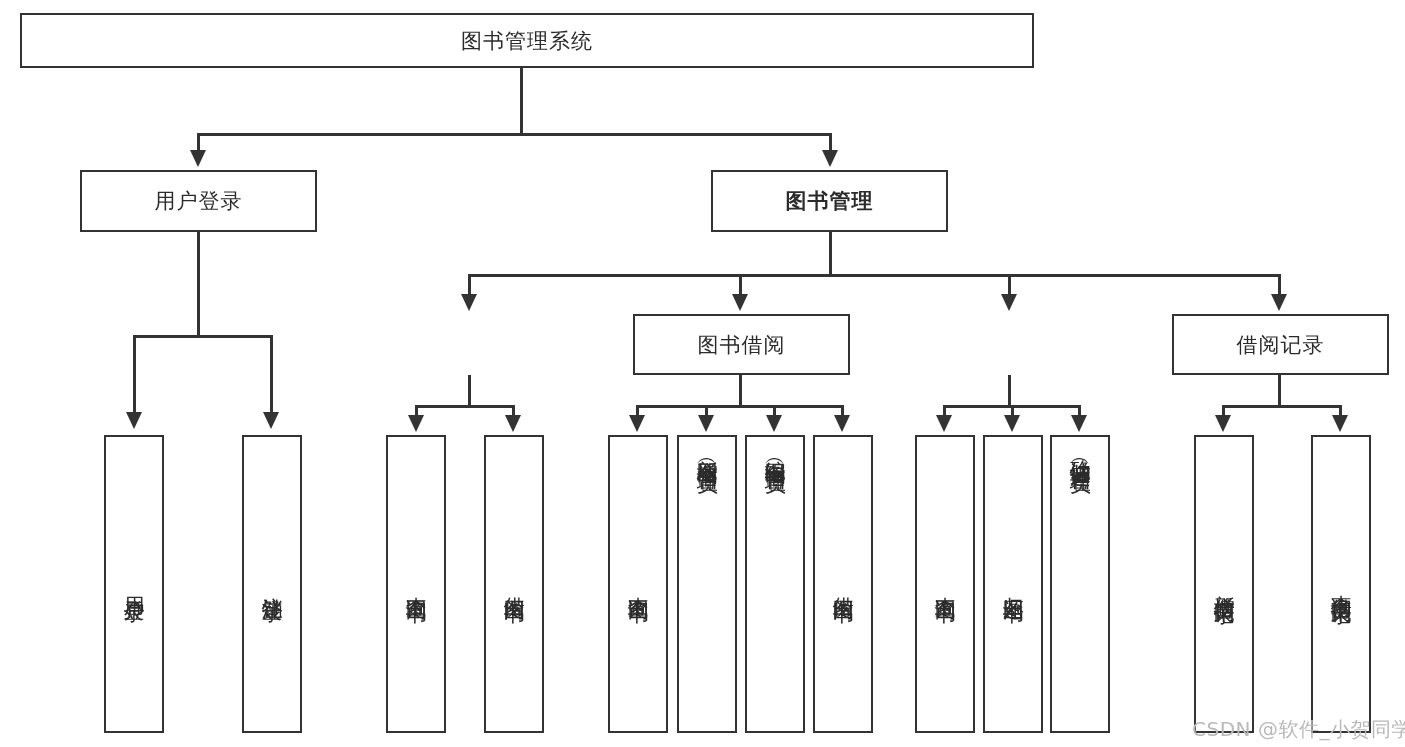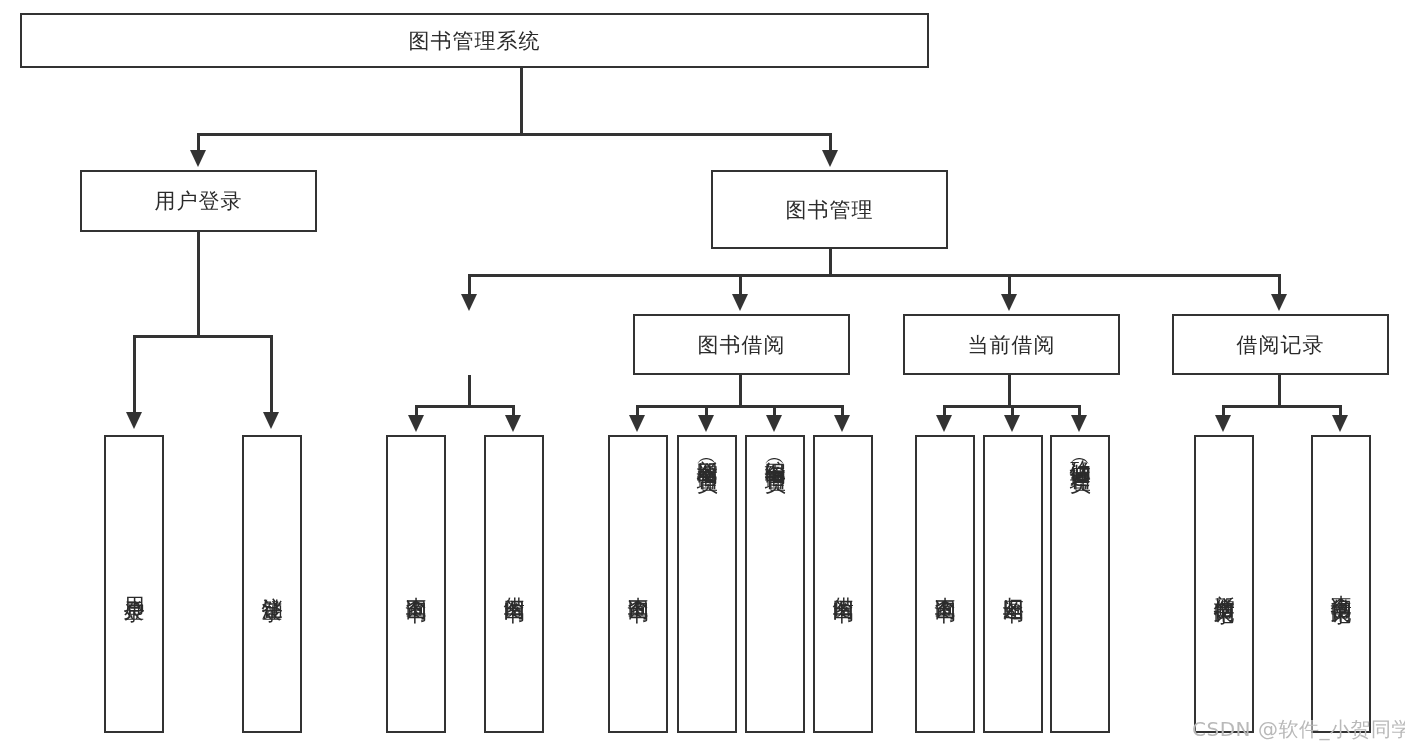--- a/index.html
+++ b/index.html
@@ -127,27 +127,26 @@
   <div class="edge v" style="left:1078px; top:405px; height:12px;"></div>
   <div class="arrow" style="left:1071px; top:415px;"></div>
 
   <div class="edge v" style="left:1278px; top:375px; height:32px;"></div>
   <div class="edge h" style="left:1222px; top:405px; width:117px;"></div>
   <div class="edge v" style="left:1222px; top:405px; height:12px;"></div>
   <div class="arrow" style="left:1215px; top:415px;"></div>
   <div class="edge v" style="left:1339px; top:405px; height:12px;"></div>
   <div class="arrow" style="left:1332px; top:415px;"></div>
 
-  <div class="node horiz" style="left: 20px; top: 13px; width: 909px; height: 55px;">图书管理系统</div>
+  <div class="node horiz" style="left: 20px; top: 13px; width: 1014px; height: 55px;">图书管理系统</div>
 
   <div class="node horiz" style="left: 80px; top: 170px; width: 237px; height: 62px;">用户登录</div>
-  <div class="node horiz" style="left: 711px; top: 170px; width: 237px; height: 79px;">图书管理</div>
+  <div class="node horiz" style="left: 711px; top: 170px; width: 237px; height: 62px; font-weight: bold;">图书管理</div>
 
   <div class="node horiz" style="left: 633px; top: 314px; width: 217px; height: 61px;">图书借阅</div>
-  <div class="node horiz" style="left: 903px; top: 314px; width: 217px; height: 61px;">当前借阅</div>
   <div class="node horiz" style="left: 1172px; top: 314px; width: 217px; height: 61px;">借阅记录</div>
 
   <div class="node vert centered" style="left: 104px; top: 435px; width: 60px; height: 298px;">
     <span class="vert-text">用户登录</span>
   </div>
   <div class="node vert centered" style="left: 242px; top: 435px; width: 60px; height: 298px;">
     <span class="vert-text">注销登录</span>
   </div>
   <div class="node vert centered" style="left: 386px; top: 435px; width: 60px; height: 298px;">
     <span class="vert-text">查询图书</span>

